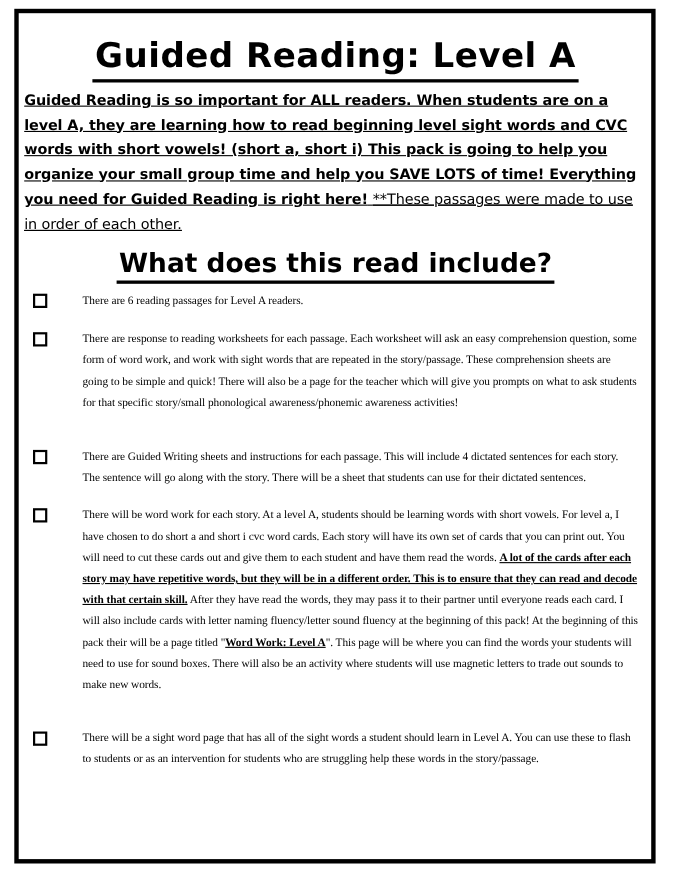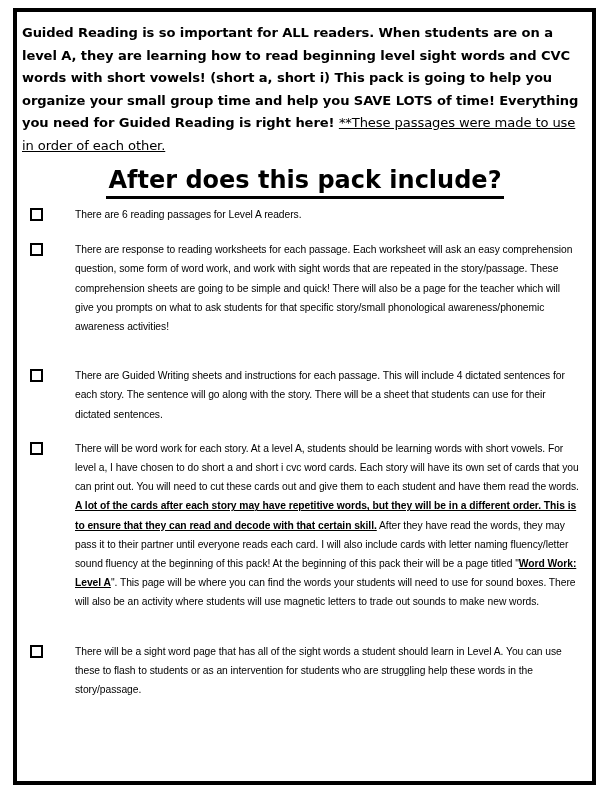--- a/index.html
+++ b/index.html
@@ -72,20 +72,21 @@
   .intro {
     font-family: "DejaVu Sans", sans-serif;
     font-weight: bold;
     font-size: 13.1px;
     line-height: 22.5px;
     color: #000000;
     text-align: left;
     margin: 6px 0 0 0;
     padding: 0 2px 0 0;
     letter-spacing: -0.1px;
+    text-decoration: underline;
   }
   .intro .note {
     font-weight: normal;
     text-decoration: underline;
     font-size: 13.1px;
   }
 
   
   .list {
     margin: 0;
@@ -104,21 +105,21 @@
     position: absolute;
     left: 8px;
     top: 3px;
     width: 9px;
     height: 9px;
     border: 2px solid #000000;
     background: #ffffff;
     box-sizing: content-box;
   }
   .item-text {
-    font-family: Liberation Sans, sans-serif;
+    font-family: Liberation Serif, serif;
     font-size: 10.3px;
     line-height: 19.2px;
     color: #000000;
     display: block;
     padding-right: 8px;
     letter-spacing: -0.05px;
   }
   .item-text b {
     font-weight: bold;
     text-decoration: underline;
@@ -127,24 +128,25 @@
   .spaced-lg { margin-bottom: 15px; }
 </style>
 </head>
 <body>
 
 <div class="page">
   <div class="page-frame"></div>
 
   <div class="content">
 
+    <h1 class="title"><span class="u">Guided Reading: Level A</span></h1>
 
     <p class="intro"><span>Guided Reading is so important for ALL readers. When students are on a level A, they are learning how to read beginning level sight words and CVC words with short vowels! (short a, short i) This pack is going to help you organize your small group time and help you SAVE LOTS of time! Everything you need for Guided Reading is right here!</span> <span class="note">**These passages were made to use in order of each other.</span></p>
 
-    <h2 class="subhead"><span class="u">After does this pack include?</span></h2>
+    <h2 class="subhead"><span class="u">What does this read include?</span></h2>
 
     <div class="list">
 
       <div class="item">
         <span class="checkbox"></span>
         <span class="item-text">There are  6 reading passages for Level A readers.</span>
       </div>
 
       <div class="item spaced">
         <span class="checkbox"></span>

